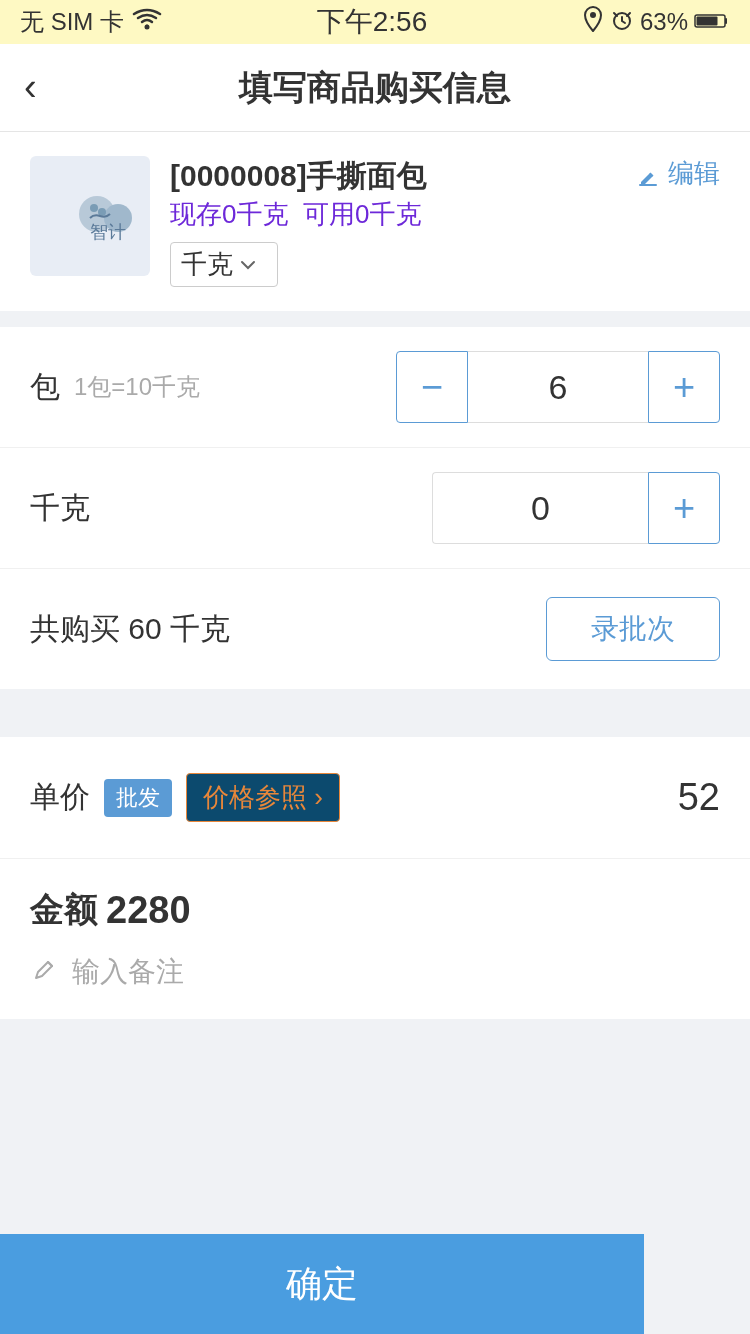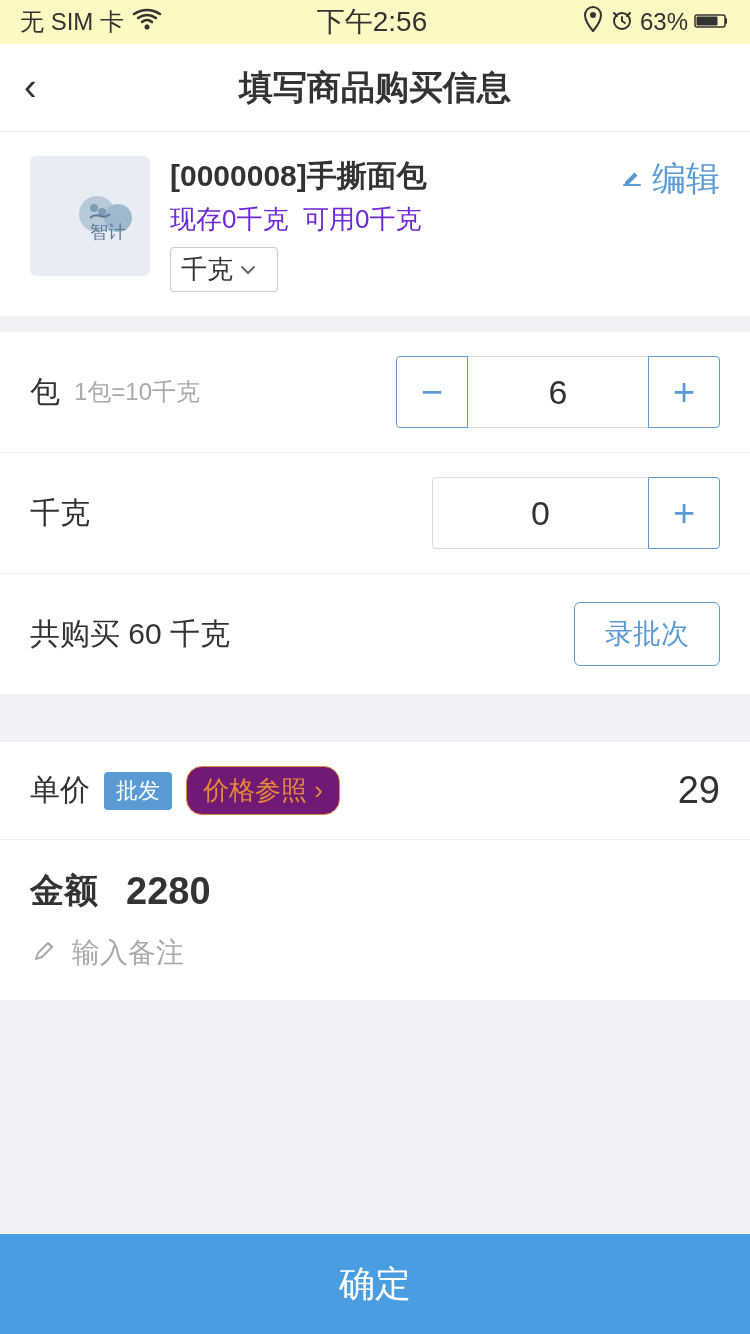--- a/index.html
+++ b/index.html
@@ -81,24 +81,24 @@
       justify-content: space-between;
     }
     .product-name {
       font-size: 30px;
       font-weight: 600;
       color: #333;
       flex: 1;
     }
     .edit-btn {
       display: flex;
-      align-items: center;
+      align-items: flex-end;
       gap: 8px;
       color: #5b9bd5;
-      font-size: 34px;
+      font-size: 26px;
       cursor: pointer;
     }
     .product-stock {
       font-size: 26px;
       color: #6d28d9;
     }
     .product-unit {
       display: flex;
       align-items: center;
       gap: 10px;
@@ -184,30 +184,30 @@
       margin-bottom: 32px;
     }
     .summary-text {
       font-size: 30px;
       color: #333;
     }
     .batch-btn {
       border: 1.5px solid #5b9bd5;
       color: #5b9bd5;
       background: #fff;
-      padding: 12px 30px;
+      padding: 12px 44px;
       border-radius: 6px;
       font-size: 28px;
       cursor: pointer;
     }
 
     
     .price-section {
       background: #fff;
-      padding: 24px 30px;
+      padding: 36px 30px;
       display: flex;
       align-items: center;
       justify-content: space-between;
       margin-bottom: 0;
       border-bottom: 1px solid #f0f0f0;
     }
     .price-left {
       display: flex;
       align-items: center;
       gap: 14px;
@@ -216,23 +216,23 @@
     .price-tag {
       background: #5b9bd5;
       color: #fff;
       font-size: 22px;
       padding: 4px 12px;
       border-radius: 4px;
     }
     .price-ref-btn {
       border: 1.5px solid #e8873a;
       color: #e8873a;
-      background: #701a75;
+      background: #0c4a6e;
       padding: 6px 16px;
-      border-radius: 16px;
+      border-radius: 4px;
       font-size: 26px;
       cursor: pointer;
       display: flex;
       align-items: center;
       gap: 4px;
     }
     .price-value {
       font-size: 38px;
       color: #333;
       font-weight: 500;
@@ -240,21 +240,21 @@
 
     
     .amount-section {
       background: #fff;
       padding: 28px 30px;
       margin-bottom: 0;
     }
     .amount-row {
       display: flex;
       align-items: center;
-      gap: 28px;
+      gap: 8px;
       font-size: 34px;
       color: #333;
       font-weight: 600;
       margin-bottom: 20px;
     }
     .amount-value { font-size: 38px; font-weight: 700; color: #333; }
     .remark-row {
       display: flex;
       align-items: center;
       gap: 14px;
@@ -265,21 +265,21 @@
 
     
     .empty-space {
       background: #f0f2f5;
       flex: 1;
       min-height: 300px;
     }
 
     
     .confirm-btn {
-      width: 750px;
+      width: 644px;
       height: 100px;
       background: #4a9de0;
       color: #fff;
       font-size: 36px;
       font-weight: 500;
       border: none;
       cursor: pointer;
       display: flex;
       align-items: center;
       justify-content: center;
@@ -412,21 +412,21 @@
   </div>
 
   <div style="height:16px; background:#f0f2f5;"></div>
 
   <div class="price-section">
     <div class="price-left">
       <span class="price-label">单价</span>
       <span class="price-tag">批发</span>
       <button class="price-ref-btn">价格参照 ›</button>
     </div>
-    <span class="price-value">29</span>
+    <span class="price-value">52</span>
   </div>
 
   <div class="amount-section">
     <div class="amount-row">
       <span>金额</span>
       <span class="amount-value">2280</span>
     </div>
     <div class="remark-row">
       <svg width="28" height="28" viewBox="0 0 28 28" fill="none">
         <path d="M6 20l2-6 10-10 4 4-10 10-6 2z" stroke="#aaa" stroke-width="2" fill="none" stroke-linecap="round" stroke-linejoin="round"></path>

